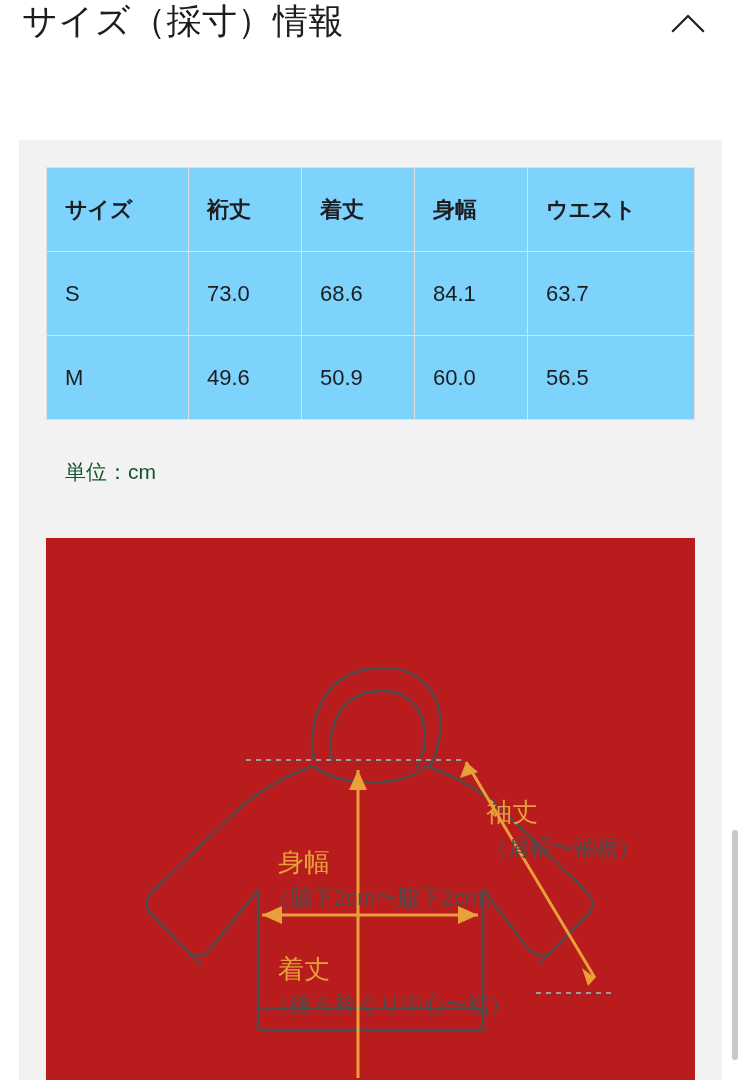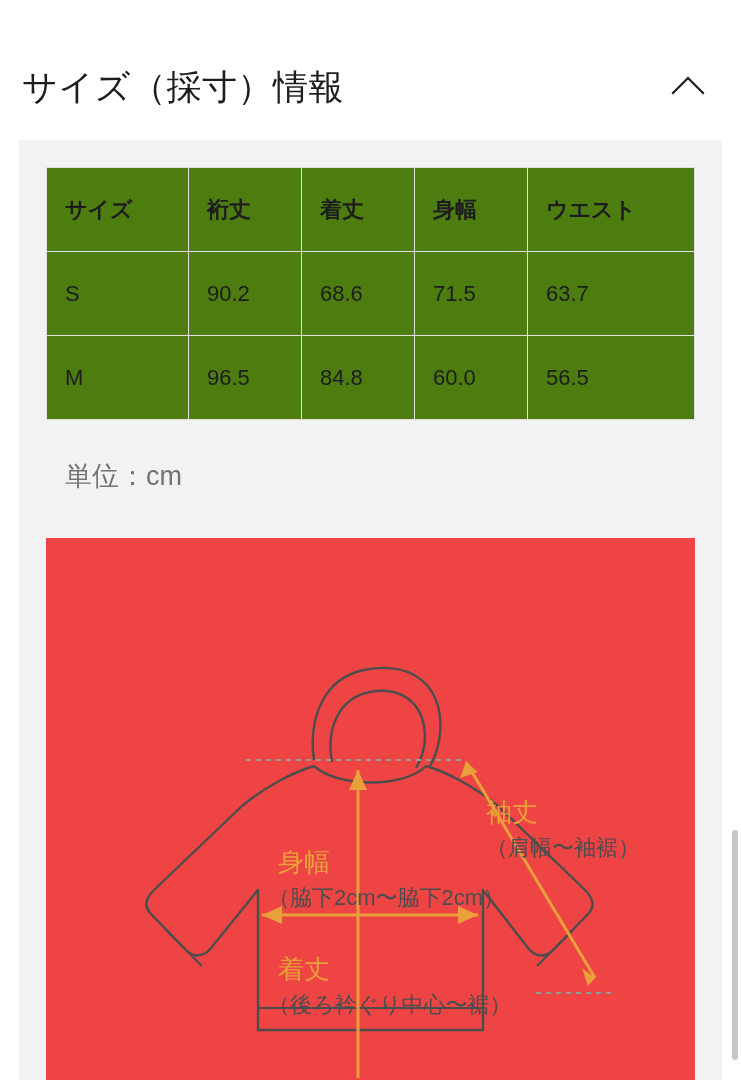--- a/index.html
+++ b/index.html
@@ -18,21 +18,21 @@
     height: 1080px;
     background: #ffffff;
   }
 
   
   .section-header {
     position: relative;
     height: 108px;
     padding: 0 22px;
     display: flex;
-    align-items: flex-end;
+    align-items: flex-start;
     justify-content: space-between;
     background: #ffffff;
   }
   .section-title {
     font-size: 35px;
     color: #1d1d1f;
     letter-spacing: 0.5px;
     font-weight: 400;
     line-height: 1.2;
     white-space: nowrap;
@@ -55,21 +55,21 @@
     right: 19px;
     bottom: 0;
     background: #f2f2f2;
   }
 
   
   .size-table {
     margin: 27px 27px 0 27px;
     border-collapse: collapse;
     width: calc(100% - 54px);
-    background: #4d7c0f;
+    background: #7dd3fc;
     table-layout: fixed;
   }
   .size-table th, .size-table td {
     border: 1px solid #e0e0e0;
     height: 84px;
     padding: 0 18px;
     text-align: left;
     font-size: 22px;
     color: #1d1d1f;
     font-weight: 400;
@@ -79,32 +79,32 @@
     font-weight: 700;
   }
   .size-table col.c0 { width: 142px; }
   .size-table col.c1 { width: 113px; }
   .size-table col.c2 { width: 113px; }
   .size-table col.c3 { width: 113px; }
   .size-table col.c4 { width: auto; }
 
   .unit-note {
     margin: 38px 0 0 46px;
-    font-size: 27px;
-    color: #737373;
+    font-size: 21px;
+    color: #14532d;
   }
 
   
   .diagram-card {
     position: absolute;
     top: 398px;
     left: 27px;
     right: 27px;
     bottom: 0;
-    background: #ef4444;
+    background: #b91c1c;
     overflow: hidden;
   }
   .diagram-card svg { display: block; }
 
   
   .scrollbar {
     position: absolute;
     right: 3px;
     top: 830px;
     width: 6px;
@@ -142,29 +142,29 @@
           <th>サイズ</th>
           <th>裄丈</th>
           <th>着丈</th>
           <th>身幅</th>
           <th>ウエスト</th>
         </tr>
       </thead>
       <tbody>
         <tr>
           <td>S</td>
-          <td>90.2</td>
+          <td>73.0</td>
           <td>68.6</td>
-          <td>71.5</td>
+          <td>84.1</td>
           <td>63.7</td>
         </tr>
         <tr>
           <td>M</td>
-          <td>96.5</td>
-          <td>84.8</td>
+          <td>49.6</td>
+          <td>50.9</td>
           <td>60.0</td>
           <td>56.5</td>
         </tr>
       </tbody>
     </table>
 
     <div class="unit-note">単位：cm</div>
 
     <div class="diagram-card">
       <svg width="649" height="540" viewBox="0 0 649 540">

